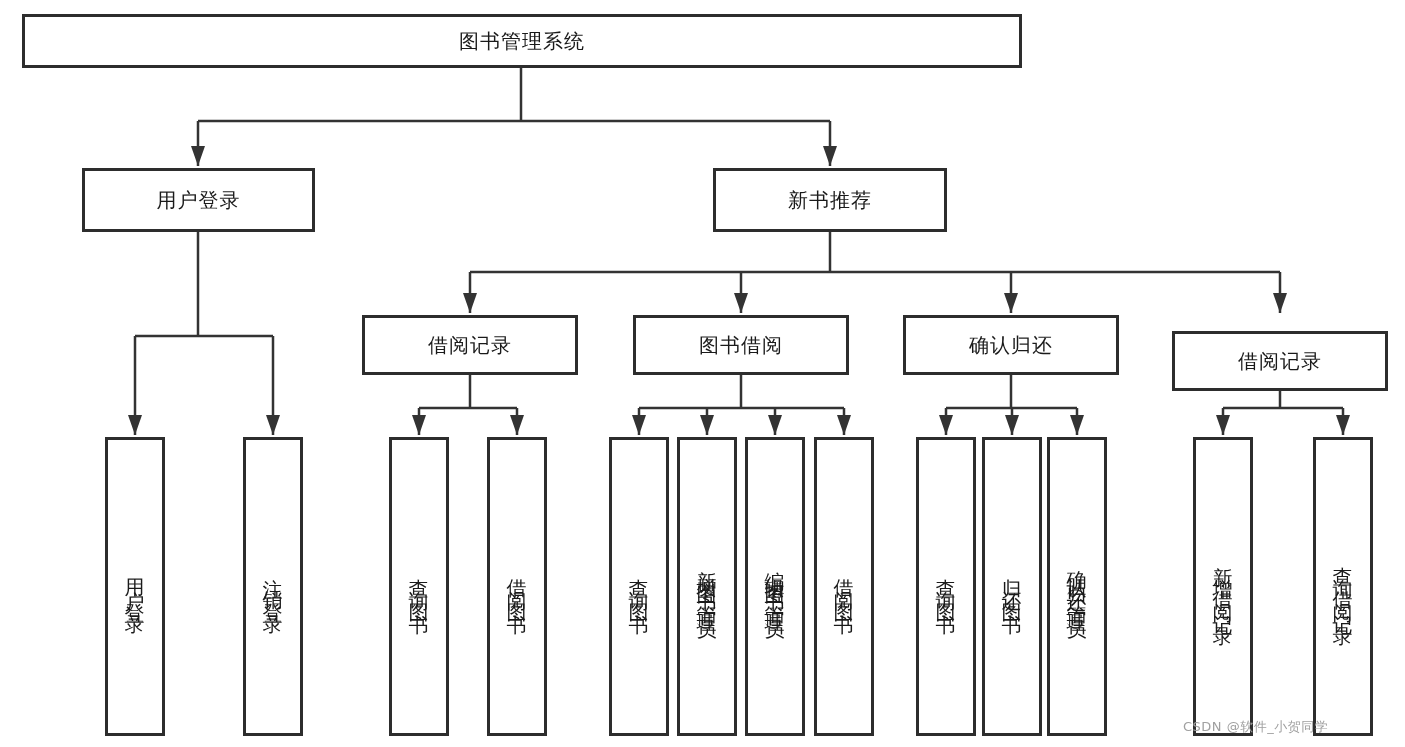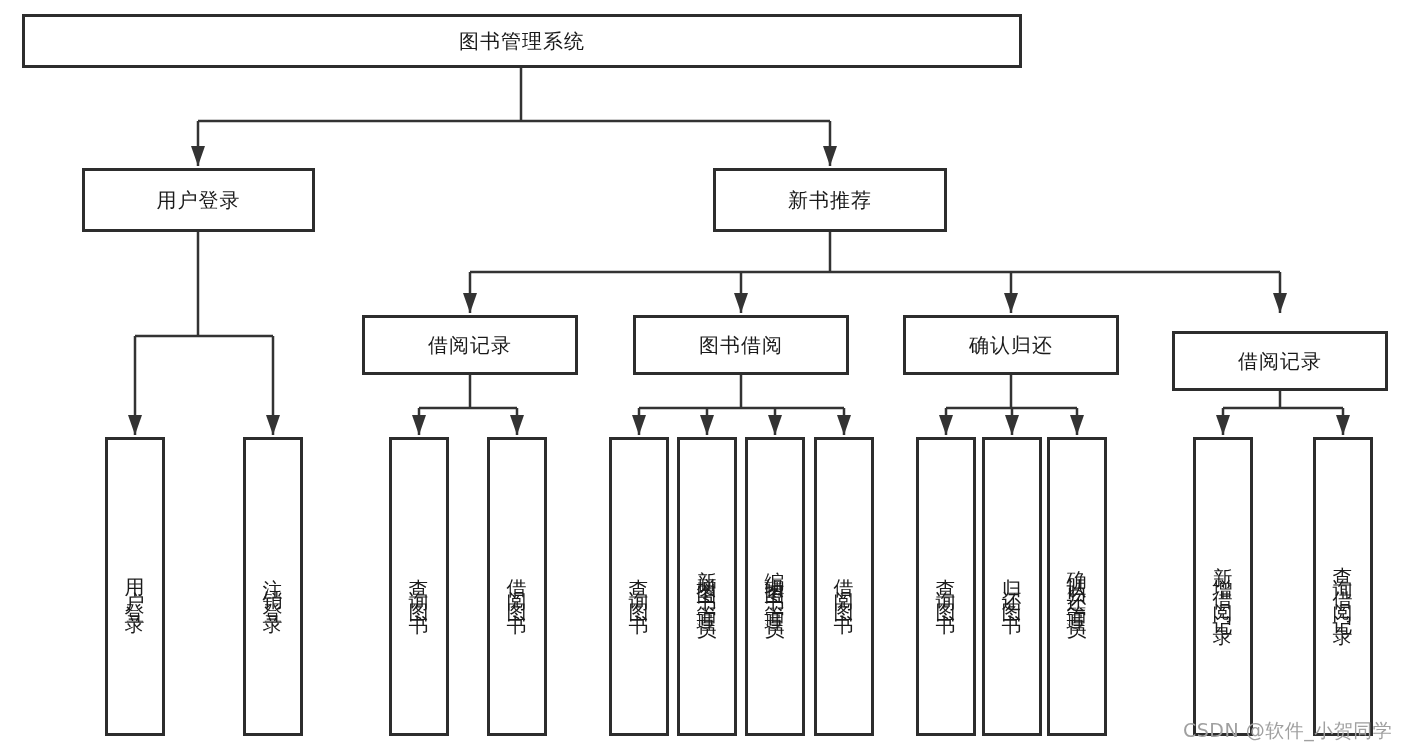--- a/index.html
+++ b/index.html
@@ -44,21 +44,21 @@
     width: 60px;
     top: 437px;
     height: 299px;
   }
   .leaf.long { letter-spacing: 7px; }
   .watermark {
     position: absolute;
     z-index: 3;
     left: 1183px;
     top: 718px;
-    font-size: 19px;
+    font-size: 13px;
     color: var(--watermark);
     letter-spacing: 0.5px;
     white-space: nowrap;
     text-align: right;
   }
 </style>
 </head>
 <body>
 
 <div class="stage">

